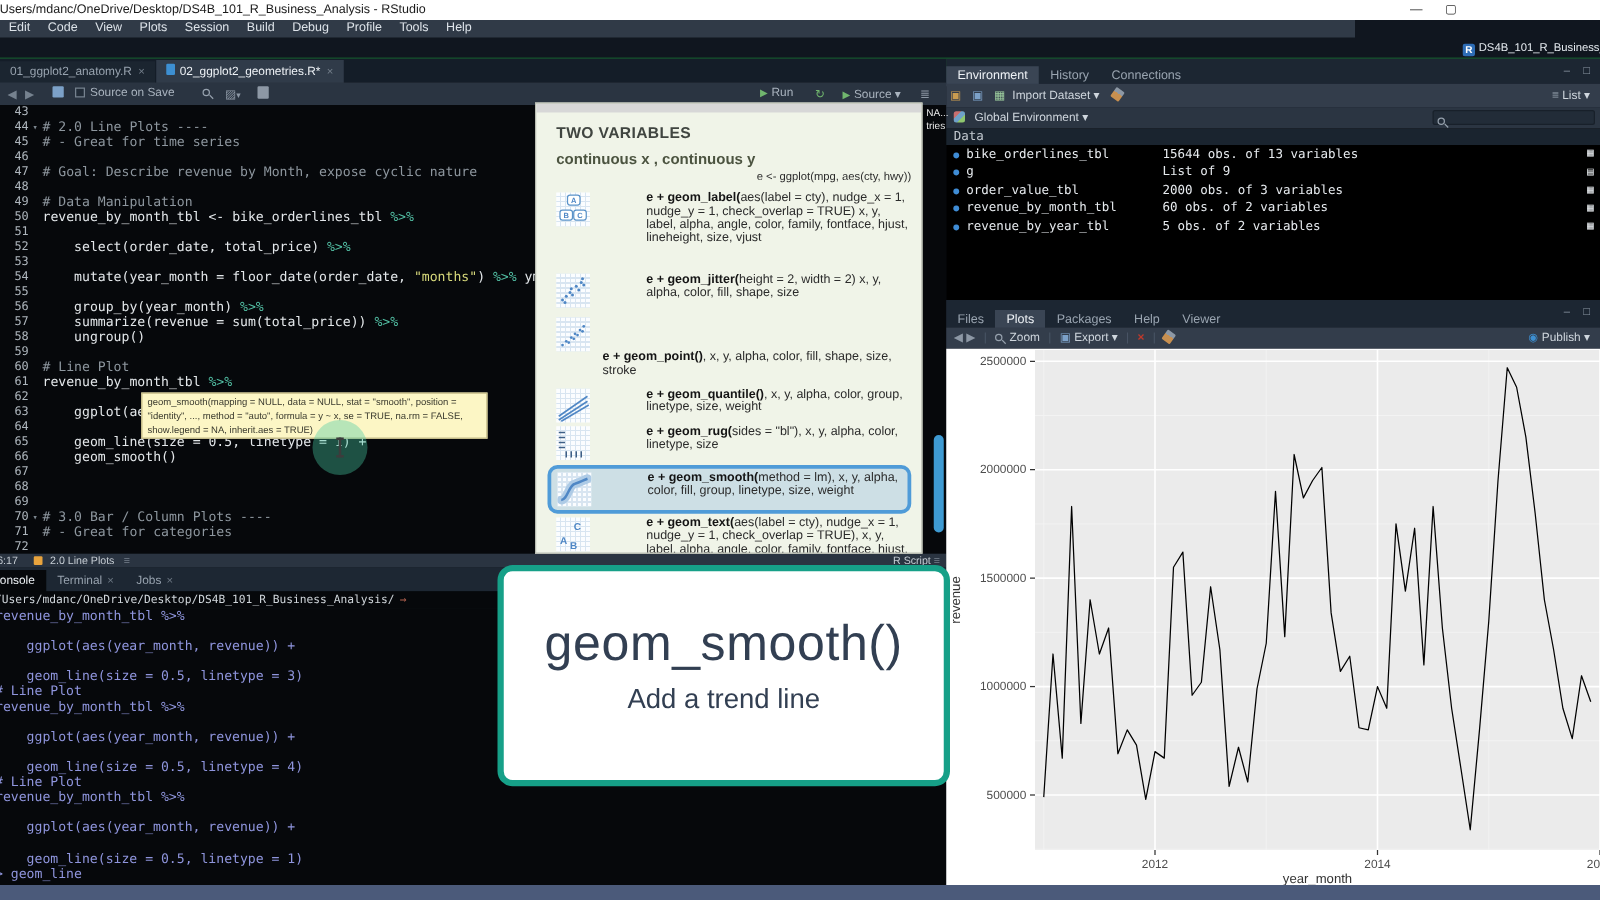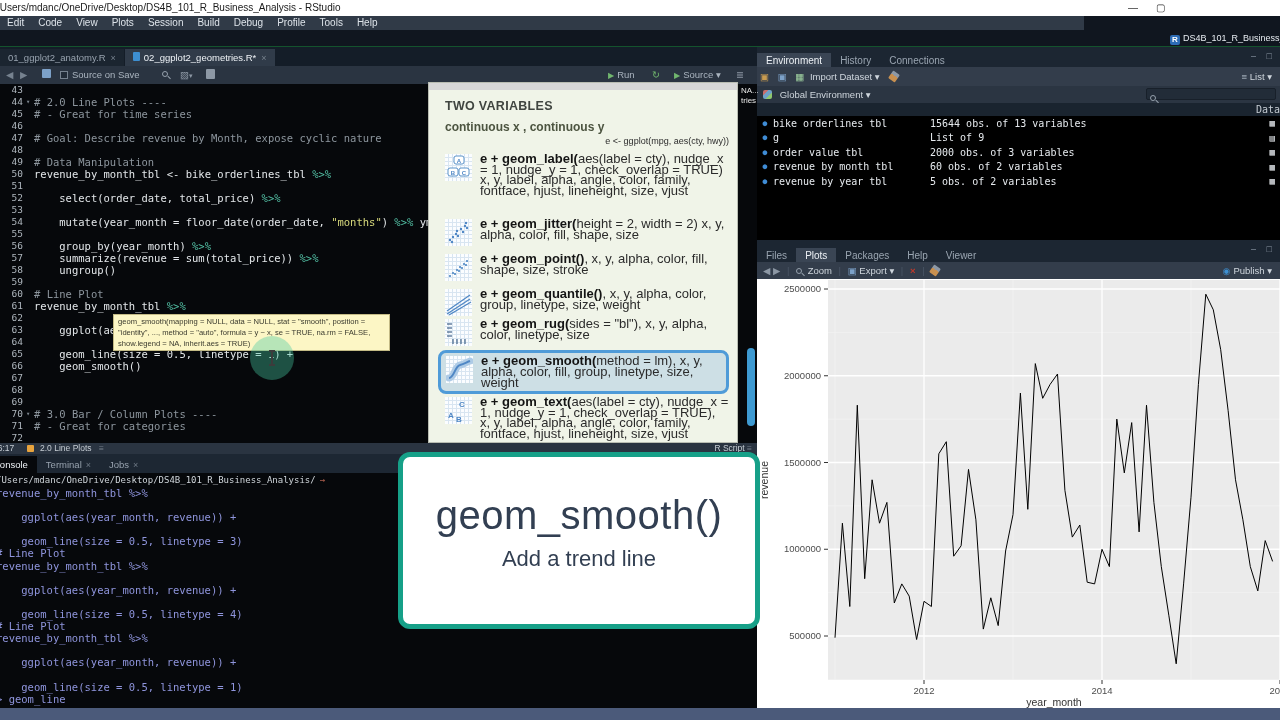--- a/index.html
+++ b/index.html
@@ -74,21 +74,21 @@
   .rtab.active { background:#3a4554; color:#eef2f6; }
   .panectl { position:absolute; right:4px; top:4px; color:#8b97a4; font-size:9px; letter-spacing:4px; }
   .env-toolbar { left:757px; top:67px; width:523px; height:19px; background:#333d4b; color:#cfd6dd; font-size:9.5px; line-height:19px; }
   .env-toolbar .ic { margin:0 3px; }
   .right-tool { position:absolute; right:8px; top:0; }
   .env-scope { left:757px; top:86px; width:523px; height:17px; background:#2b3542; color:#cfd6dd; font-size:9.5px; line-height:17px; }
   .cube { display:inline-block; width:9px; height:9px; margin:0 5px 0 6px; border-radius:2px; vertical-align:-1px;
       background:linear-gradient(135deg,#c76f6f 0 33%,#6fa1c7 33% 66%,#8fc76f 66%); }
   .searchbox { position:absolute; right:4px; top:2px; width:130px; height:12px; background:#222c38; border:1px solid #18202a; border-radius:2px; padding-left:3px; }
   .env-body { left:757px; top:103px; width:523px; height:137px; background:#000; }
-  .env-datalabel { height:13px; background:#1a242f; color:#c3cad1; font-size:10px; font-family:"DejaVu Sans Mono",monospace; line-height:13px; padding-left:6px;text-align:right; }
+  .env-datalabel { height:13px; background:#1a242f; color:#c3cad1; font-size:10px; font-family:"DejaVu Sans Mono",monospace; line-height:13px; padding-left:6px; }
   .env-row { display:flex; height:14.5px; align-items:center; font-family:"DejaVu Sans Mono",monospace; font-size:10px; color:#e6eaee; position:relative; }
   .env-dot { width:16px; text-align:center; color:#3f8cd5; font-size:8px; flex:none; }
   .env-name { width:157px; flex:none; white-space:nowrap; overflow:hidden; }
   .env-desc { flex:1; white-space:nowrap; overflow:hidden; }
   .env-ric { position:absolute; right:5px; color:#e4e8ec; font-size:9px; }
 
   .plots-tabs { left:757px; top:240px; width:523px; height:22px; background:#1c2632; padding-top:5px; white-space:nowrap; }
   .plots-toolbar { left:757px; top:262px; width:523px; height:17px; background:#333d4b; color:#cfd6dd; font-size:9.5px; line-height:17px; }
   .plots-toolbar .sep { color:#4a5666; margin:0 4px; }
   .plots-toolbar .ar { color:#8d98a5; }
@@ -100,25 +100,25 @@
   
   .cheatsheet { left:428px; top:82px; width:310px; height:361px; background:#f0f4e8; z-index:20; border:1px solid #b9bdb2; overflow:hidden; }
   .cs-strip { height:7px; background:#d7d7d7; }
   .cs-inner { padding:9px 8px 0 16px; }
   .cs-title { font-size:12.5px; font-weight:bold; color:#404540; letter-spacing:0.3px; }
   .cs-sub { font-size:12px; font-weight:bold; color:#4c5440; margin-top:7px; }
   .cs-code { font-size:9px; color:#2c2c2c; margin-top:2px;text-align:right; }
   .cs-items { margin-top:8px; }
   .cs-item { display:flex; align-items:flex-start; }
   .cs-item.m1 { margin-bottom:23px; } .cs-item.m2 { margin-bottom:8px; }
-  .cs-item.m3 { margin-bottom:8px; } .cs-item.m4 { margin-bottom:3px; }
+  .cs-item.m3 { margin-bottom:8px;flex-direction:column; } .cs-item.m4 { margin-bottom:3px; }
   .cs-item.m5 { margin-bottom:4px; } .cs-item.m6 { margin-bottom:3px; }
   .cs-icon { width:27px; height:27px; flex:none; margin-right:8px; background-color:#fbfdff;
      background-image:repeating-linear-gradient(0deg,transparent 0 3px,#d8e5f1 3px 4px),repeating-linear-gradient(90deg,transparent 0 3px,#d8e5f1 3px 4px); }
-  .cs-text { width:252px; font-size:13px; line-height:10.6px; color:#2b2b2b; }
+  .cs-text { width:252px; font-size:10px; line-height:10.6px; color:#2b2b2b;margin-left:37px; }
   .cs-head { font-weight:bold; color:#141414; }
   .cs-item.hl { background:rgba(133,181,226,0.33); border:3px solid var(--hl-blue); border-radius:8px; margin-left:-7px; padding:3px 2px 3px 5px; }
 
   
   .callout { left:398px; top:452px; width:362px; height:177px; background:#fff; border:5px solid var(--accent); border-radius:12px; z-index:40; text-align:center; }
   .callout-title { margin-top:36px; font-size:40px; color:#323f52; font-weight:500; letter-spacing:0.5px; }
   .callout-sub { margin-top:8px; font-size:22px; color:#323f52; }
 
   svg text { font-family:"Liberation Sans",sans-serif; }
 </style>

